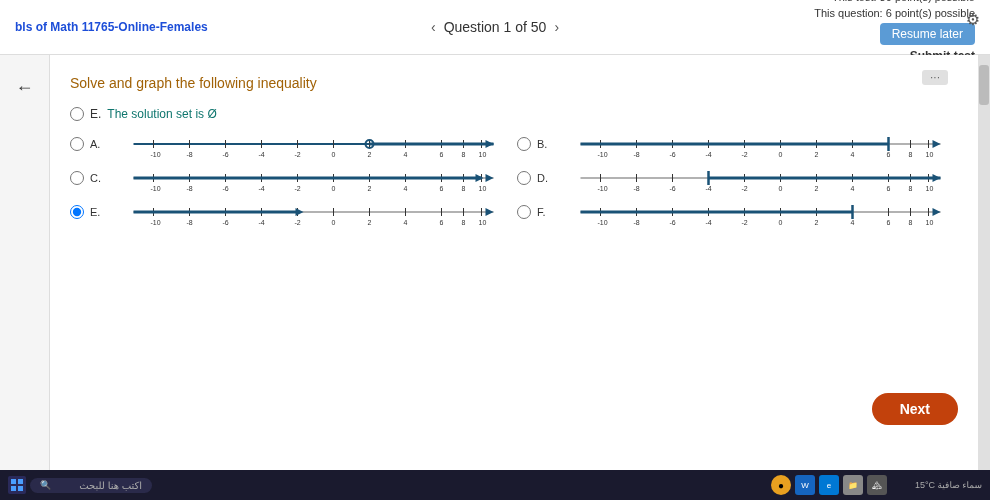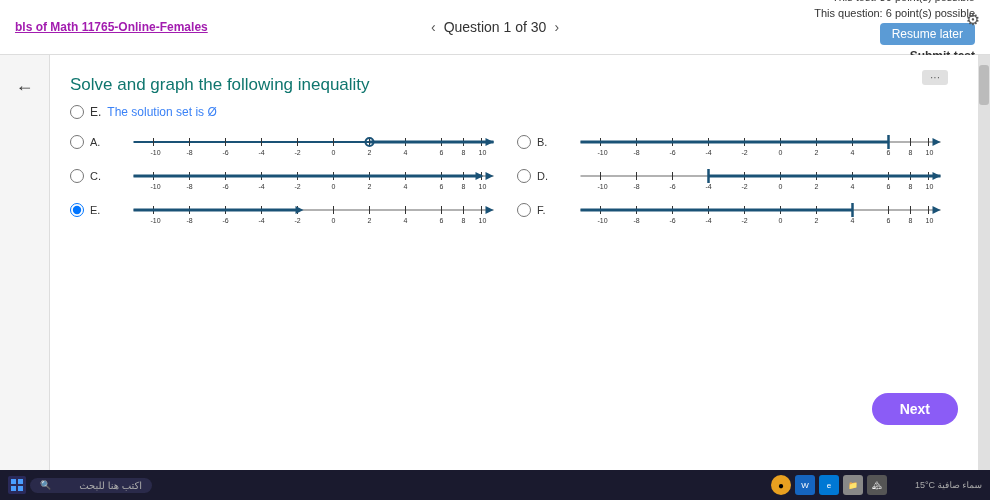--- a/index.html
+++ b/index.html
@@ -19,23 +19,22 @@
       height: 55px;
       display: flex;
       align-items: center;
       justify-content: space-between;
       padding: 0 15px;
       border-bottom: 1px solid #ddd;
       position: relative;
     }
     .top-bar-left {
       font-size: 12px;
-      color: #a21caf;
+      color: #1d4ed8;
       font-weight: bold;
-      text-decoration: underline;
     }
     .top-bar-center {
       display: flex;
       align-items: center;
       gap: 8px;
       font-size: 14px;
       color: #333;
       position: absolute;
       left: 50%;
       transform: translateX(-50%);
@@ -99,23 +98,23 @@
 
     
     .content-area {
       flex: 1;
       padding: 20px 20px 10px 20px;
       overflow-y: auto;
       position: relative;
     }
 
     .question-instruction {
-      font-size: 17px;
-      color: #0f766e;
-      margin-bottom: 10px;
+      font-size: 14px;
+      color: #a16207;
+      margin-bottom: 16px;
     }
     .question-math {
       font-size: 13px;
       color: #333;
       margin-bottom: 12px;
       font-style: italic;
     }
 
     
     .expand-bar {
@@ -144,21 +143,21 @@
       cursor: pointer;
       width: 14px;
       height: 14px;
     }
     .option-label {
       font-size: 12px;
       color: #333;
     }
     .option-e-text {
       font-size: 12px;
-      color: #3b82f6;
+      color: #0f766e;
     }
 
     
     .graph-section {
       margin-top: 8px;
     }
     .graph-instruction {
       font-size: 12px;
       color: #333;
       margin-bottom: 8px;
@@ -231,21 +230,21 @@
       gap: 4px;
     }
 
     
     .next-btn-container {
       position: absolute;
       bottom: 45px;
       right: 20px;
     }
     .next-btn {
-      background: #8b5cf6;
+      background: #c2410c;
       color: #fff;
       border: none;
       border-radius: 20px;
       padding: 8px 28px;
       font-size: 14px;
       cursor: pointer;
       font-weight: bold;
     }
 
     
@@ -265,21 +264,21 @@
     }
   </style>
 </head>
 <body>
 
 <div class="top-bar">
   <div class="top-bar-left">bls of Math 11765-Online-Females</div>
 
   <div class="top-bar-center">
     <span class="nav-arrow">‹</span>
-    <span>Question 1 of 30</span>
+    <span>Question 1 of 50</span>
     <span class="nav-arrow">›</span>
   </div>
 
   <div class="top-bar-right">
     <div class="test-info">This test: 30 point(s) possible</div>
     <div class="test-info">This question: 6 point(s) possible</div>
     <button class="btn-resume">Resume later</button>
     <button class="btn-submit">Submit test</button>
   </div>
 

